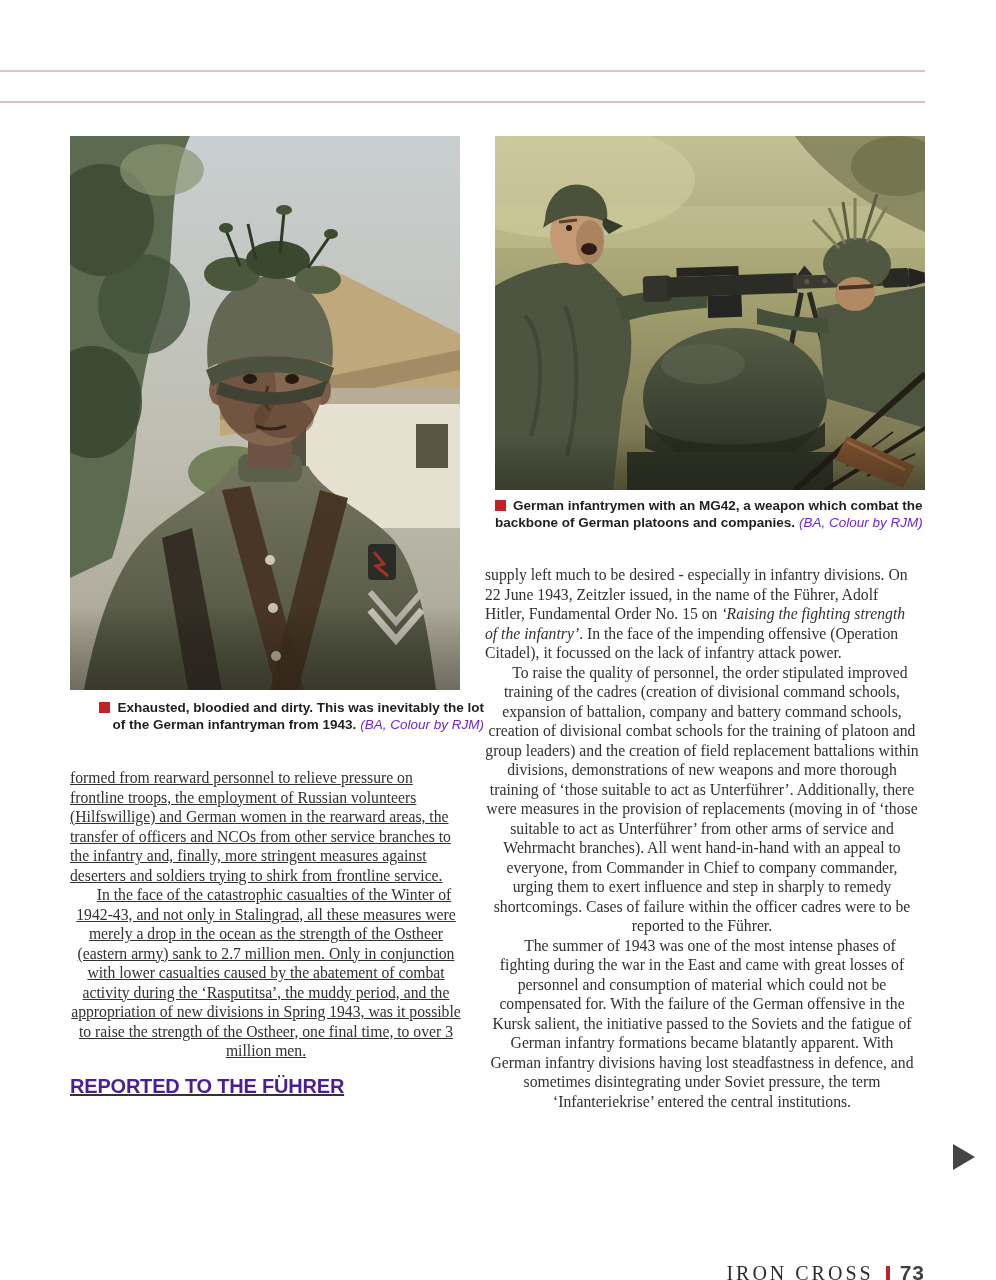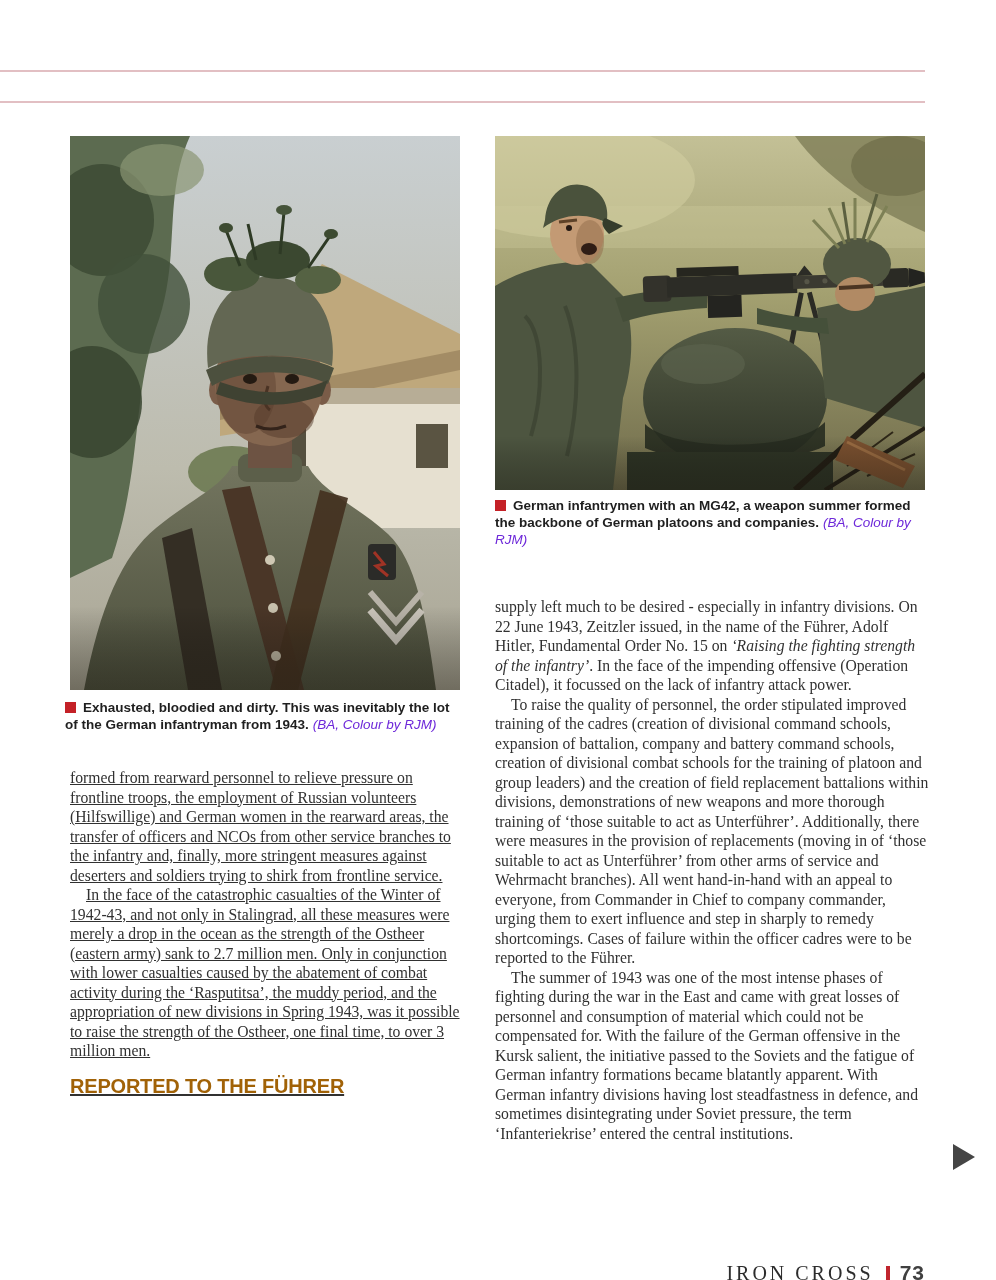--- a/index.html
+++ b/index.html
@@ -17,35 +17,35 @@
   .photo { position:absolute; overflow:hidden; background:#9aa08a; }
   #photo-left  { left:70px;  top:136px; width:390px; height:554px; }
   #photo-right { left:495px; top:136px; width:430px; height:354px; }
   .photo svg { display:block; width:100%; height:100%; }
 
   .caption {
     position:absolute; font-family:"Liberation Sans", sans-serif;
     font-size:13.5px; line-height:17px; font-weight:bold; color:#1f1f1f;
   }
   #caption-right { left:495px; top:497px; width:438px; }
-  #caption-left  { left:65px;  top:699px; width:400px; }
+  #caption-left  { left:84px;  top:699px; width:400px;text-align:right; }
   .bullet {
     display:inline-block; width:11px; height:11px; background:#c42127;
     margin-right:7px; transform:translateY(1px);
   }
   .credit { font-style:italic; font-weight:normal; color:#6d28d9; margin-left:4px; }
 
   .textcol { position:absolute; font-size:15.7px; line-height:19.5px; color:#313131; }
   #left-col  { left:70px;  top:768px; width:392px;text-decoration:underline; }
-  #right-col { left:495px; top:565px; width:434px;margin-top:32px; }
+  #right-col { left:485px; top:565px; width:434px; }
   .textcol p { margin:0; }
-  .textcol p.indent { text-indent:16px; }
+  .textcol p.indent { text-indent:16px;text-align:center; }
   .section-heading {
     font-family:"Liberation Sans", sans-serif; font-weight:bold;
-    font-size:20px; line-height:22px; letter-spacing:-0.2px; color:#a16207;
+    font-size:20px; line-height:22px; letter-spacing:-0.2px; color:#4c1d95;
     margin:14px 0 5px 0;
   }
 
   #next-arrow {
     position:absolute; left:953px; top:1144px; width:0; height:0; cursor:pointer;
     border-top:13px solid transparent; border-bottom:13px solid transparent;
     border-left:22px solid #454545;
   }
 
   #footer {
@@ -212,21 +212,21 @@
       <path d="M300,354 L430,238" stroke="#241f15" stroke-width="6"></path>
       <path d="M330,354 L430,292" stroke="#241f15" stroke-width="4"></path>
       <path d="M352,330 L398,296 M372,340 L420,318" stroke="#2e2718" stroke-width="2"></path>
       <path d="M352,300 L420,330 L408,352 L340,324 Z" fill="#7b5130"></path>
       <path d="M352,306 L410,334" stroke="#9a6c42" stroke-width="3"></path>
       <rect x="0" y="300" width="430" height="54" fill="url(#fadeR)"></rect>
     </svg>
   </div>
 
   <div class="caption" id="caption-right">
-    <span class="bullet"></span><span>German infantrymen with an MG42, a weapon summer formed the backbone of German platoons and companies.</span><span class="credit">(BA, Colour by RJM)</span>
+    <span class="bullet"></span><span>German infantrymen with an MG42, a weapon which combat the backbone of German platoons and companies.</span><span class="credit">(BA, Colour by RJM)</span>
   </div>
 
   <div class="caption" id="caption-left">
     <span class="bullet"></span><span>Exhausted, bloodied and dirty. This was inevitably the lot of the German infantryman from 1943.</span><span class="credit">(BA, Colour by RJM)</span>
   </div>
 
   <div class="textcol" id="left-col">
     <p>formed from rearward personnel to relieve pressure on frontline troops, the employment of Russian volunteers (Hilfswillige) and German women in the rearward areas, the transfer of officers and NCOs from other service branches to the infantry and, finally, more stringent measures against deserters and soldiers trying to shirk from frontline service.</p>
     <p class="indent">In the face of the catastrophic casualties of the Winter of 1942-43, and not only in Stalingrad, all these measures were merely a drop in the ocean as the strength of the Ostheer (eastern army) sank to 2.7 million men. Only in conjunction with lower casualties caused by the abatement of combat activity during the ‘Rasputitsa’, the muddy period, and the appropriation of new divisions in Spring 1943, was it possible to raise the strength of the Ostheer, one final time, to over 3 million men.</p>
     <h2 class="section-heading">REPORTED TO THE FÜHRER</h2>

